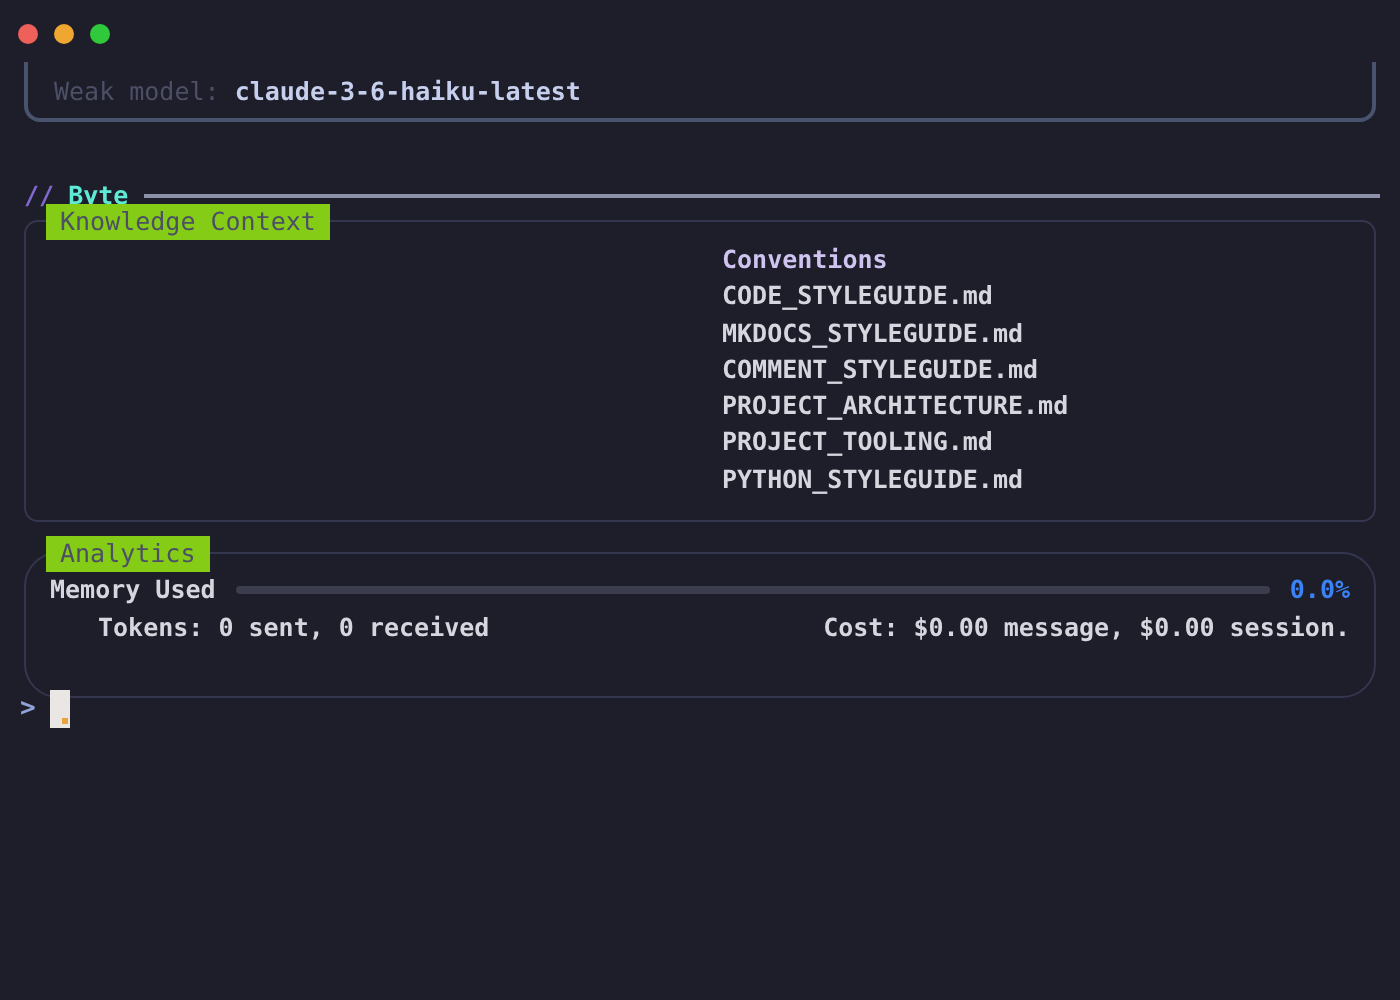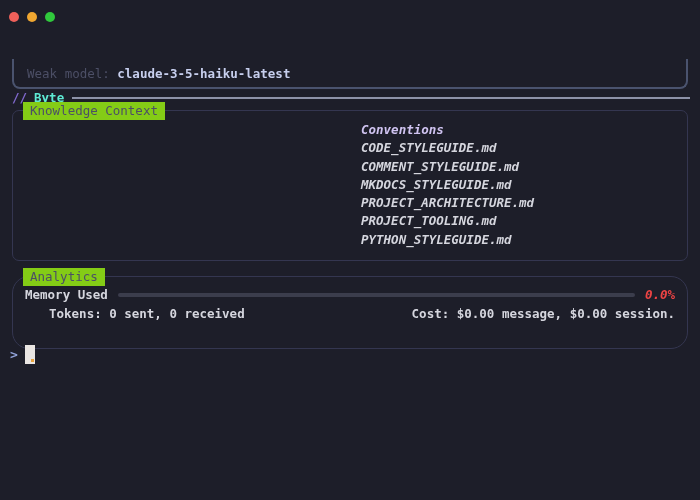--- a/index.html
+++ b/index.html
@@ -25,21 +25,20 @@
   
   .model-box {
     position: absolute; left: 12px; right: 12px; top: 31px; height: 30px;
     border-left: 2px solid #4a536e;
     border-right: 2px solid #4a536e;
     border-bottom: 2px solid #4a536e;
     border-radius: 0 0 8px 8px;
     display: flex; align-items: center;
     padding: 0 13px;
     white-space: pre;
-    margin-top: 28px;
   }
   .model-label { color: #4c4f66; }
   .model-value { color: #c7cfee; font-weight: 700; }
 
   
   .byte-header {
     position: absolute; top: 90px; left: 12px; right: 10px;
     display: flex; align-items: center; white-space: pre;
   }
   .byte-slashes { color: #8169ce; font-weight: 700; }
@@ -57,34 +56,34 @@
     background: #84cc16;
     padding: 0 7px;
     color: #4c4f66;
     font-size: 12.5px;
     line-height: 18px;
   }
 
   .knowledge { top: 110px; height: 151px; }
   .knowledge-body { position: relative; height: 100%; padding: 10px 12px; }
   .col-heading { color: #cfc3f0; font-weight: 700; line-height: 18.3px; }
-  .col-right { position: absolute; left: 348px; top: 10px; font-style: italic; }
+  .col-right { position: absolute; left: 348px; top: 10px; }
   .file-item { color: #d5d6de; font-weight: 700; line-height: 18.3px; }
 
   .analytics { top: 276px; height: 73px; border-radius: 17px; }
   .analytics-body { padding: 8px 12px 0 12px; }
   .mem-row { display: flex; align-items: center; height: 19px; }
   .mem-label { color: #d5d6de; font-weight: 700; white-space: pre; }
   .mem-track {
     flex: 1; height: 4px; margin: 0 10px;
     background: #3b3d4c; border-radius: 2px;
     position: relative;
   }
   .mem-fill { position: absolute; left: 0; top: 0; bottom: 0; width: 0%; background: #8d92a8; border-radius: 2px; }
-  .mem-pct { color: #ef4444; font-weight: 700; font-style: italic; }
+  .mem-pct { color: #3b82f6; font-weight: 700; }
   .stats-row { display: flex; justify-content: space-between; height: 19px; align-items: center; margin-left: 24px; }
   .stats-row span { color: #d5d6de; font-weight: 700; white-space: pre; }
 
   
   .prompt-line {
     position: absolute; top: 345px; left: 10px;
     display: flex; align-items: center;
   }
   .prompt-symbol { color: #91a2d8; font-weight: 700; font-size: 13px; margin-right: 7px; }
   .cursor {
@@ -101,37 +100,37 @@
 
 <div class="screen">
 
   <div class="traffic">
     <span class="light red"></span>
     <span class="light yellow"></span>
     <span class="light green"></span>
   </div>
 
   <div class="model-box">
-    <span class="model-label">Weak model: </span><span class="model-value">claude-3-5-haiku-latest</span>
+    <span class="model-label">Weak model: </span><span class="model-value">claude-3-6-haiku-latest</span>
   </div>
 
   <div class="byte-header">
     <span class="byte-slashes">//</span>
     <span class="byte-title">Byte</span>
     <span class="byte-rule"></span>
   </div>
 
   <div class="panel knowledge">
     <span class="panel-title">Knowledge Context</span>
     <div class="knowledge-body">
       <div class="col-right">
         <div class="col-heading">Conventions</div>
         <div class="file-item">CODE_STYLEGUIDE.md</div>
+        <div class="file-item">MKDOCS_STYLEGUIDE.md</div>
         <div class="file-item">COMMENT_STYLEGUIDE.md</div>
-        <div class="file-item">MKDOCS_STYLEGUIDE.md</div>
         <div class="file-item">PROJECT_ARCHITECTURE.md</div>
         <div class="file-item">PROJECT_TOOLING.md</div>
         <div class="file-item">PYTHON_STYLEGUIDE.md</div>
       </div>
     </div>
   </div>
 
   <div class="panel analytics">
     <span class="panel-title">Analytics</span>
     <div class="analytics-body">

